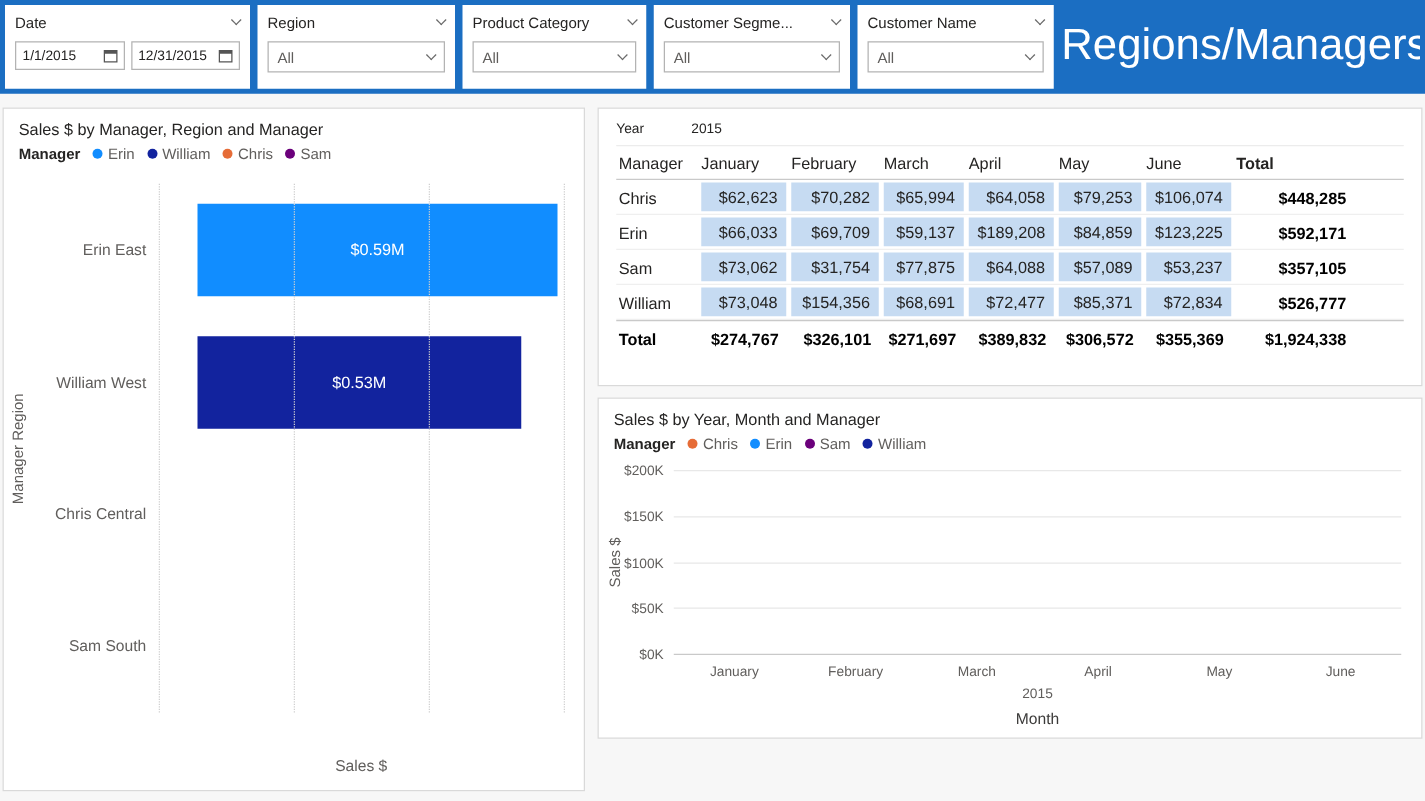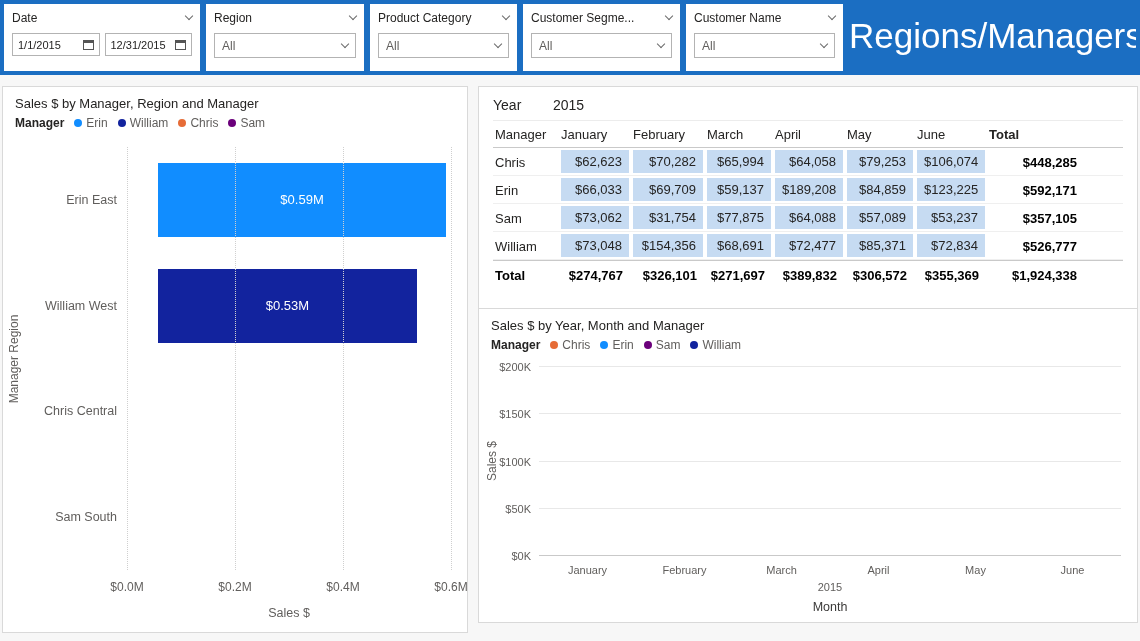--- a/index.html
+++ b/index.html
@@ -25,21 +25,21 @@
   .cal { width:11px; height:10px; border:1px solid #555; border-top-width:3px; flex:none; }
   .dd { margin-top:7px; border:1px solid #B3B3B3; display:flex; align-items:center;
     justify-content:space-between; padding:4px 7px; font-size:12px; color:#605E5C; height:25px; background:#fff; }
   .page-title { flex:1; color:#fff; font-size:35px; text-align:right; line-height:64px;
     padding-right:4px; white-space:nowrap; overflow:hidden; }
 
   
   .panel { position:absolute; background:#fff; border:1px solid #D9D9D9; }
   .p1 { left:2px;  top:86px;  width:466px; height:547px; }
   .p2 { left:478px; top:86px;  width:660px; height:223px; }
-  .p3 { left:478px; top:308px; width:660px; height:315px; }
+  .p3 { left:478px; top:318px; width:660px; height:273px; }
   .panel-title { padding:9px 12px 2px; font-size:13px; color:#252423; }
   .legend { display:flex; align-items:center; gap:10px; padding:3px 12px 0; font-size:12px; color:#605E5C; }
   .legend-title { font-weight:bold; color:#252423; }
   .legend-items { display:flex; gap:10px; align-items:center; }
   .legend-item { display:flex; gap:4px; align-items:center; }
   .dot { width:8px; height:8px; border-radius:50%; flex:none; }
 
   
   .axis-title-v { position:absolute; left:2px; top:60px; bottom:62px; width:18px;
     display:flex; align-items:center; justify-content:center; }
@@ -52,21 +52,21 @@
     font-size:12.5px; color:#605E5C; }
   .hbar { height:74px; display:flex; align-items:center; justify-content:center;
     color:#fff; font-size:13px; }
   .bc-xaxis { position:absolute; left:124px; right:16px; bottom:36px; height:16px;
     font-size:12px; color:#605E5C; }
   .xtick { position:absolute; transform:translateX(-50%); white-space:nowrap; }
   .bc-xtitle { position:absolute; left:124px; right:16px; bottom:12px; text-align:center;
     font-size:12.5px; color:#605E5C; }
 
   
-  .yr-row { display:flex; margin:10px 14px 0; padding-bottom:7px; font-size:14px;
+  .yr-row { display:flex; margin:10px 14px 0; padding-bottom:7px; font-size:11px;
     color:#252423; border-bottom:1px solid #ECECEC; }
   .yr-label { width:60px; }
   .grid-row, .tr { display:grid; grid-template-columns:66px 72px 74px 68px 72px 70px 72px 98px; }
   .tbl-head { margin:0 14px; border-bottom:1px solid #C9C9C9; }
   .th { padding:6px 6px 5px 2px; font-size:13px; color:#252423; white-space:nowrap; }
   .th.bold { font-weight:bold; }
   #tbl-body { margin:0 14px; }
   .tr { border-bottom:1px solid #EFEFEF; }
   .td.name { padding:7px 0 0 2px; font-size:13px; color:#252423; }
   .hl { margin:2px 2px; padding:4px 7px; background:#C6DBF2; text-align:right;
@@ -210,26 +210,20 @@
           </div>
           <div class="hrow">
             <div class="cat">Sam South</div>
           </div>
         </div>
     <div class="vgrid" style="left: 0%;"></div>
         <div class="vgrid" style="left: 33.3333%;"></div>
         <div class="vgrid" style="left: 66.6667%;"></div>
         <div class="vgrid" style="left: 100%;"></div>
       </div>
-    <div id="bc-xaxis" class="bc-xaxis">
-        <div class="xtick" style="left: 0%;">$0.0M</div>
-        <div class="xtick" style="left: 33.3333%;">$0.2M</div>
-        <div class="xtick" style="left: 66.6667%;">$0.4M</div>
-        <div class="xtick" style="left: 100%;">$0.6M</div>
-      </div>
     <div class="bc-xtitle">Sales $</div>
   </section>
 
   <section class="panel p2">
     <div class="yr-row">
       <span class="yr-label">Year</span>
       <span class="yr-val">2015</span>
     </div>
     <div id="tbl-head" class="grid-row tbl-head">
         <div class="th">Manager</div>

